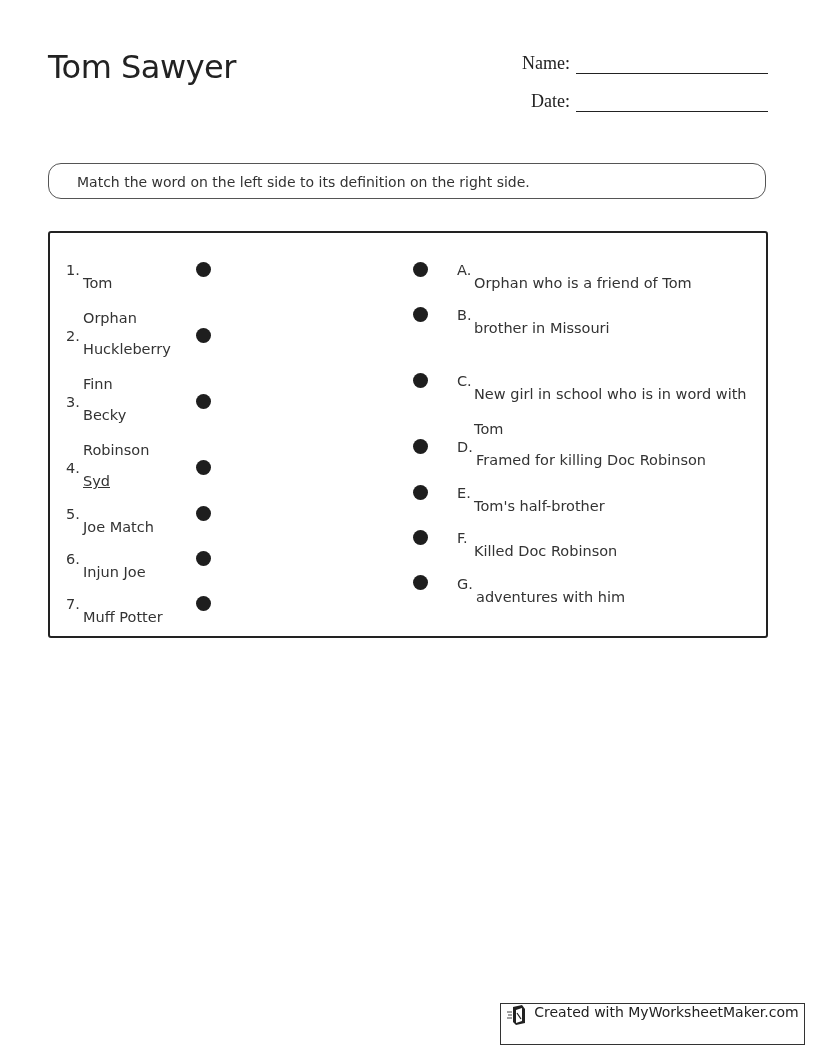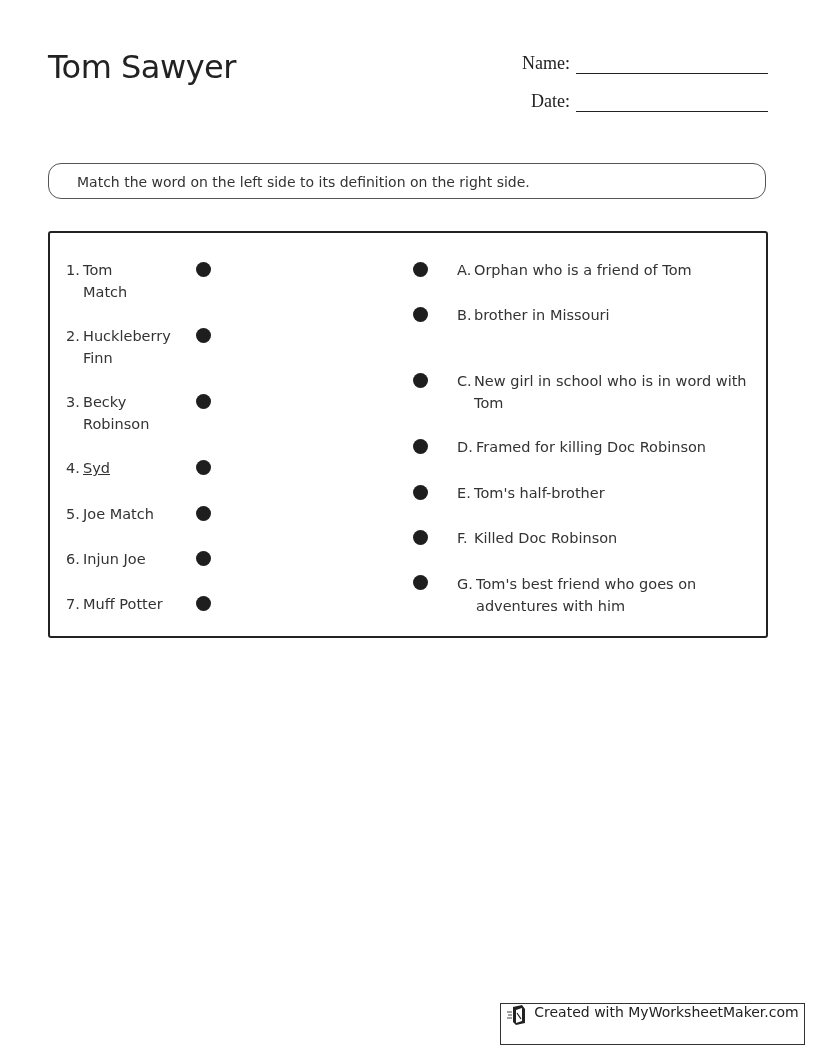--- a/index.html
+++ b/index.html
@@ -22,21 +22,21 @@
       position: absolute; left: 48px; top: 163px; width: 718px; height: 36px;
       border: 1px solid #555; border-radius: 13px; box-sizing: border-box;
       font-size: 14px; line-height: 36px; padding-left: 28px; color: #333;
     }
     .box {
       position: absolute; left: 48px; top: 231px; width: 720px; height: 407px;
       border: 2px solid #222; border-radius: 3px; box-sizing: border-box;
     }
     .item { position: absolute; font-size: 14.5px; line-height: 22px; color: #333; }
     .item .num { position: absolute; left: 0; top: 0; }
-    .item .txt { display: block; }
+    .item .txt { display: block; margin-top: 13px; }
     .dot {
       position: absolute; width: 15px; height: 15px; border-radius: 50%; background: #1e1e1e;
     }
     .footer {
       position: absolute; left: 500px; top: 1003px; width: 305px; height: 42px;
       border: 1px solid #333; box-sizing: border-box;
       display: flex; align-items: flex-start; justify-content: center;
       font-size: 14px; color: #222;
     }
     .footer svg { margin-right: 6px; }
@@ -55,21 +55,21 @@
   <span class="line"></span>
 </div>
 
 <div class="instr">Match the word on the left side to its definition on the right side.</div>
 
 <div class="box">
 
   <div class="item" style="left:16px; top:26px;">
     <span class="num">1.</span>
     <span class="txt" style="padding-left:17px;">Tom</span>
-    <span class="txt" style="padding-left:17px;">Match</span>
+    <span class="txt" style="padding-left:17px;">Orphan</span>
   </div>
   <div class="item" style="left:16px; top:92px;">
     <span class="num">2.</span>
     <span class="txt" style="padding-left:17px;">Huckleberry</span>
     <span class="txt" style="padding-left:17px;">Finn</span>
   </div>
   <div class="item" style="left:16px; top:158px;">
     <span class="num">3.</span>
     <span class="txt" style="padding-left:17px;">Becky</span>
     <span class="txt" style="padding-left:17px;">Robinson</span>
@@ -127,21 +127,20 @@
   <div class="item" style="left:407px; top:249px;">
     <span class="num">E.</span>
     <span class="txt" style="padding-left:17px;">Tom's half-brother</span>
   </div>
   <div class="item" style="left:407px; top:294px;">
     <span class="num">F.</span>
     <span class="txt" style="padding-left:17px;">Killed Doc Robinson</span>
   </div>
   <div class="item" style="left:407px; top:340px;">
     <span class="num">G.</span>
-    <span class="txt" style="padding-left:19px;">Tom's best friend who goes on</span>
     <span class="txt" style="padding-left:19px;">adventures with him</span>
   </div>
 </div>
 
 <div class="footer">
   <svg width="22" height="22" viewBox="0 0 22 22">
     <line x1="1" y1="8" x2="6" y2="8" stroke="#444" stroke-width="1"></line>
     <line x1="2" y1="11" x2="6" y2="11" stroke="#444" stroke-width="1"></line>
     <line x1="1" y1="14" x2="6" y2="14" stroke="#444" stroke-width="1"></line>
     <path d="M7 3 L16 1 L19 5 L19 19 L10 21 L7 18 Z" fill="#222"></path>

